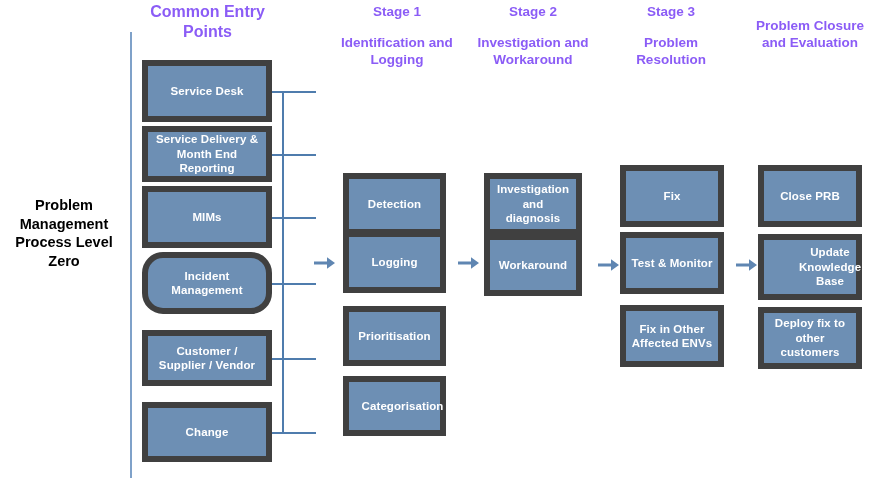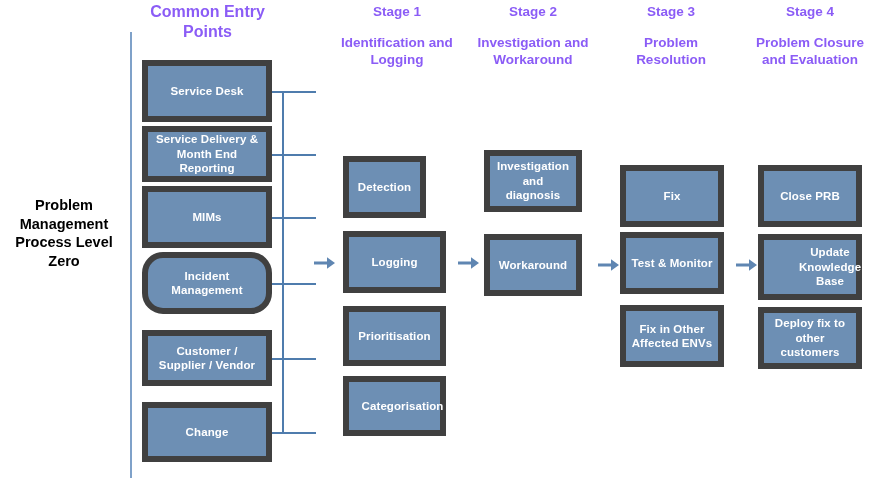--- a/index.html
+++ b/index.html
@@ -97,21 +97,20 @@
     <span class="num">Stage 2</span>
     <span class="sub">Investigation and Workaround</span>
   </div>
 
   <div class="col-head" style="left:615px;top:4px;width:112px;">
     <span class="num">Stage 3</span>
     <span class="sub">Problem Resolution</span>
   </div>
 
   <div class="col-head" style="left:755px;top:4px;width:110px;">
-    <span class="num">Stage 4</span>
     <span class="sub">Problem Closure and Evaluation</span>
   </div>
 
   <div class="pbox" style="left:142px;top:60px;width:130px;height:62px;">Service Desk</div>
 
   <div class="pbox" style="left:142px;top:126px;width:130px;height:56px;">Service Delivery &amp; Month End Reporting</div>
 
   <div class="pbox" style="left:142px;top:186px;width:130px;height:62px;">MIMs</div>
 
   <div class="pbox" style="left:142px;top:252px;width:130px;height:62px;border-radius:21px;">Incident Management</div>
@@ -128,32 +127,32 @@
   <div class="conn h" style="left:272px;top:432px;width:44px;"></div>
 
   <div class="conn v" style="left:282px;top:91px;height:343px;"></div>
 
   <div class="arrow" style="left:314px;top:256px;">
     <svg viewBox="0 0 22 14" width="22" height="14" aria-hidden="true">
       <path d="M0 5.4 H13 V1.2 L21 7 L13 12.8 V8.6 H0 Z" fill="#5f86b2"></path>
     </svg>
   </div>
 
-  <div class="pbox" style="left:343px;top:156px;width:83px;height:62px;">Detection</div>
+  <div class="pbox" style="left:343px;top:173px;width:103px;height:62px;">Detection</div>
   <div class="pbox" style="left:343px;top:231px;width:103px;height:62px;">Logging</div>
   <div class="pbox" style="left:343px;top:306px;width:103px;height:60px;">Prioritisation</div>
   <div class="pbox" style="left:343px;top:376px;width:103px;height:60px;padding-left:20px;">Categorisation</div>
 
   <div class="arrow" style="left:458px;top:256px;">
     <svg viewBox="0 0 22 14" width="22" height="14" aria-hidden="true">
       <path d="M0 5.4 H13 V1.2 L21 7 L13 12.8 V8.6 H0 Z" fill="#5f86b2"></path>
     </svg>
   </div>
 
-  <div class="pbox" style="left:484px;top:150px;width:98px;height:62px;">Investigation and diagnosis</div>
+  <div class="pbox" style="left:484px;top:173px;width:98px;height:62px;">Investigation and diagnosis</div>
   <div class="pbox" style="left:484px;top:234px;width:98px;height:62px;">Workaround</div>
 
   <div class="arrow" style="left:598px;top:258px;">
     <svg viewBox="0 0 22 14" width="22" height="14" aria-hidden="true">
       <path d="M0 5.4 H13 V1.2 L21 7 L13 12.8 V8.6 H0 Z" fill="#5f86b2"></path>
     </svg>
   </div>
 
   <div class="pbox" style="left:620px;top:165px;width:104px;height:62px;">Fix</div>
   <div class="pbox" style="left:620px;top:232px;width:104px;height:62px;">Test &amp; Monitor</div>

